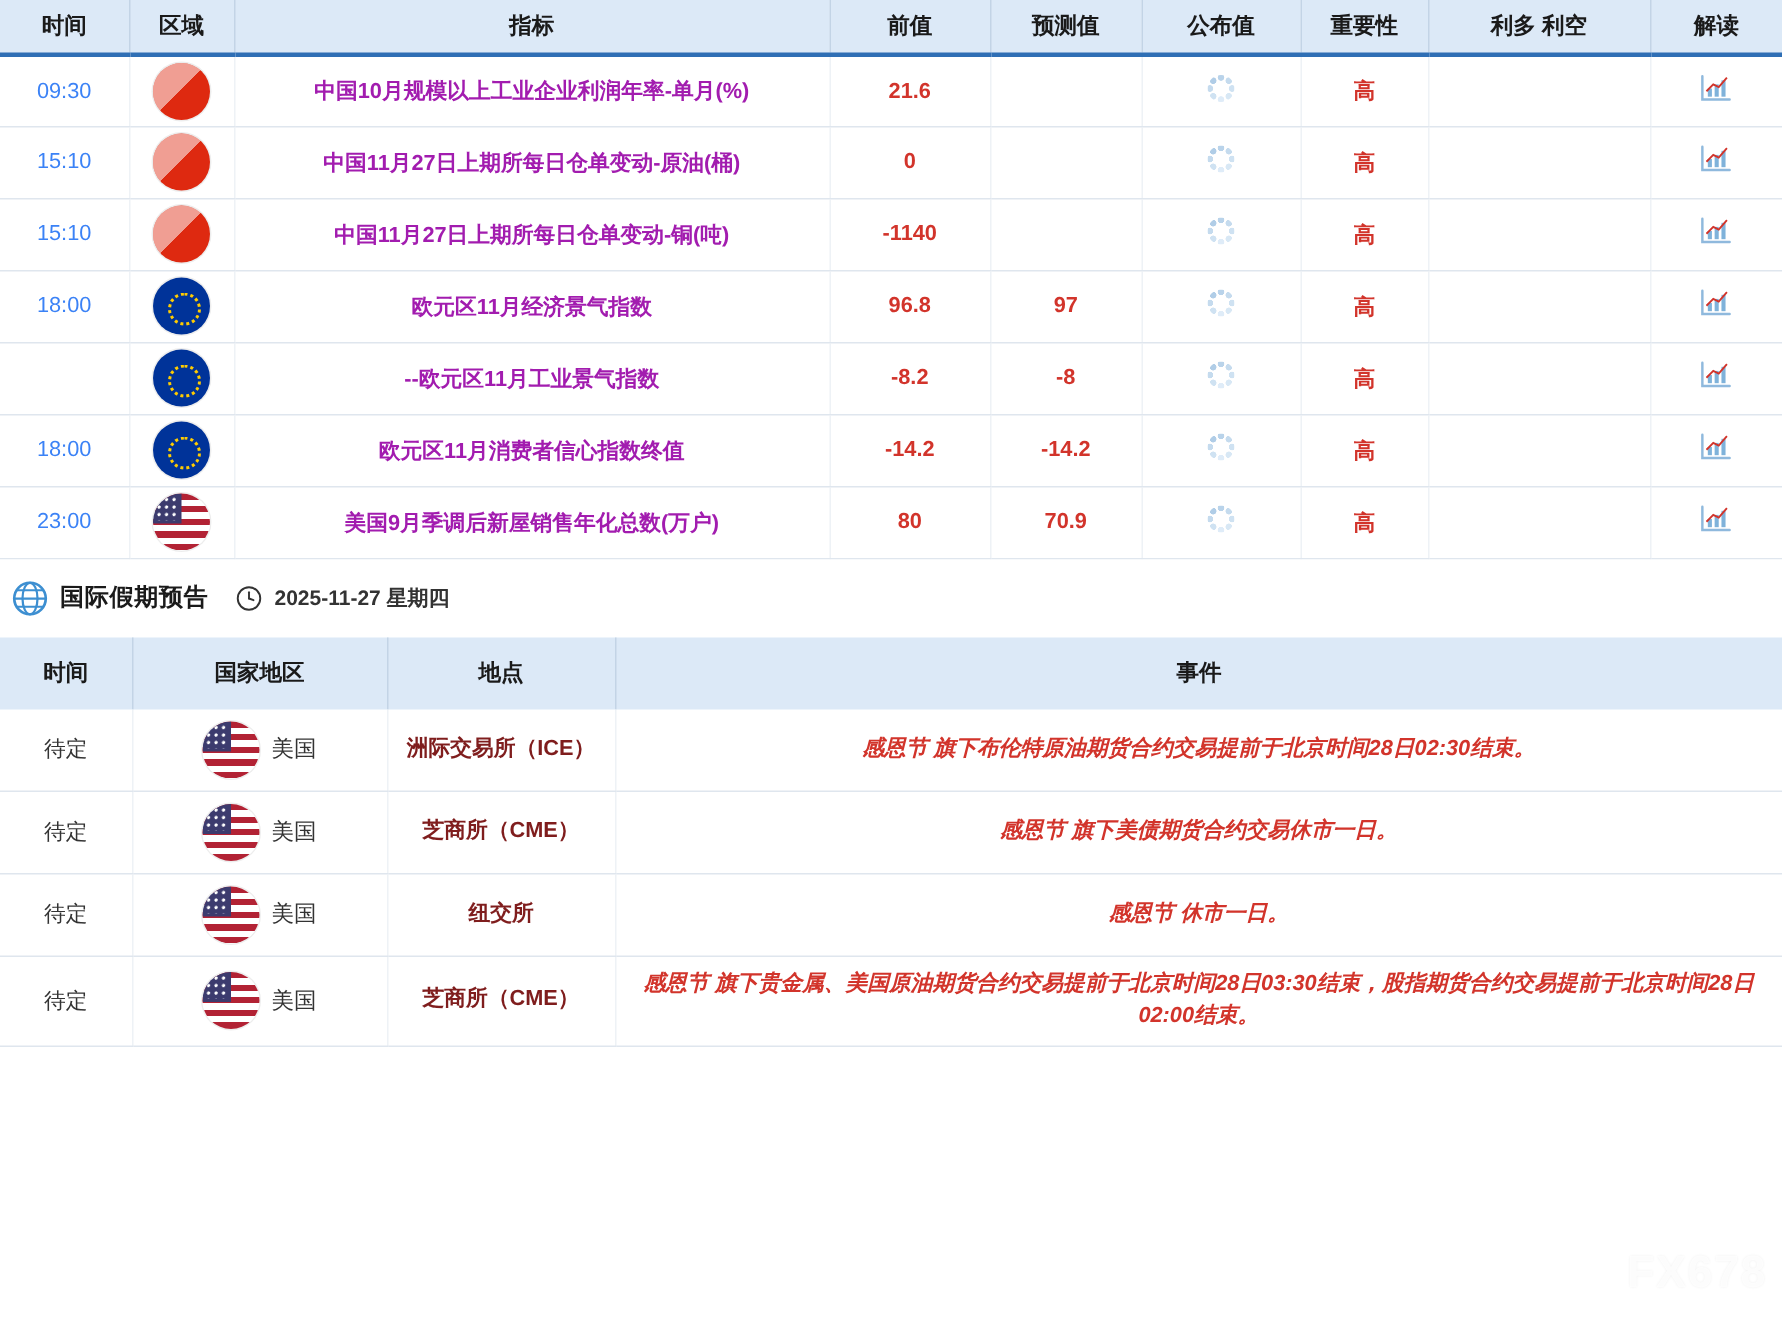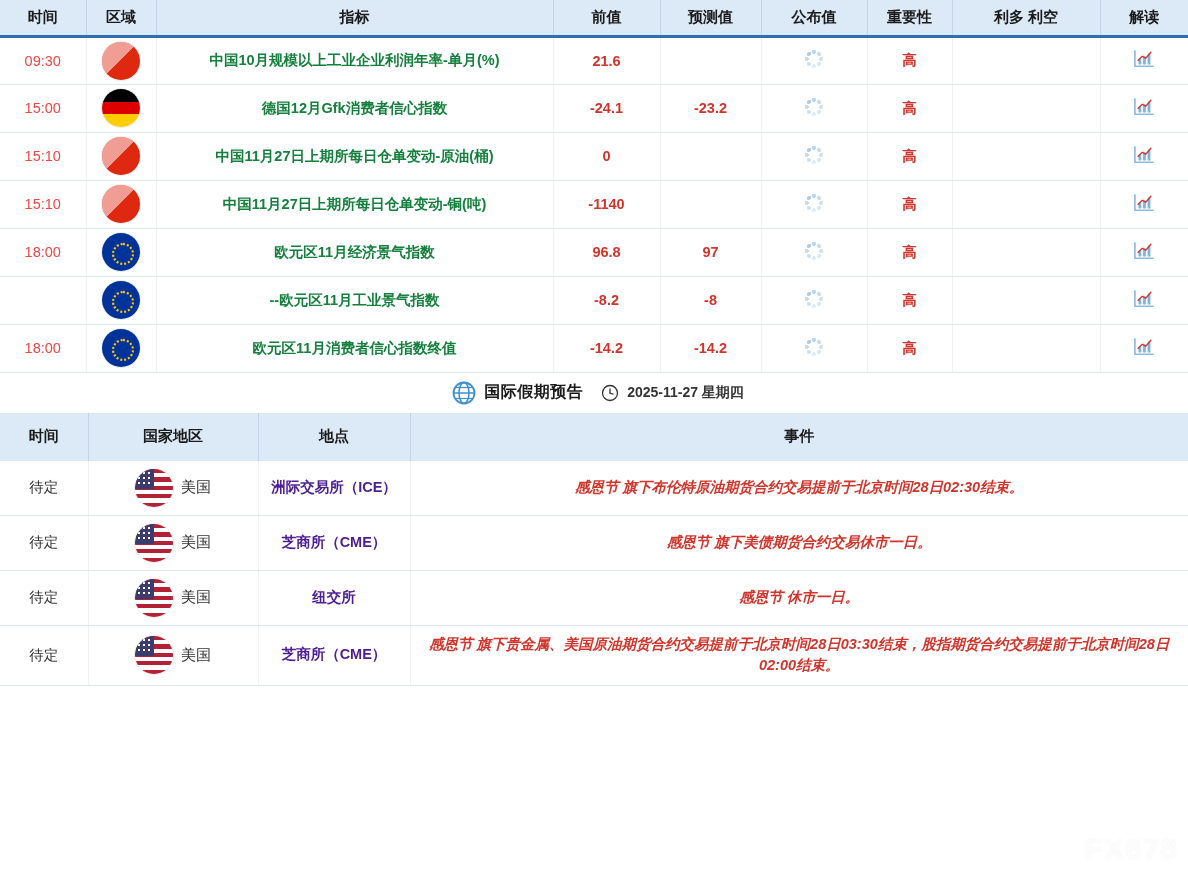--- a/index.html
+++ b/index.html
@@ -35,25 +35,25 @@
   table.cal td {
     border-bottom: 1px solid #dfe6ee;
     border-right: 1px solid #eef2f6;
     height: 48px;
     font-size: 14.5px;
     vertical-align: middle;
     text-align: center;
     padding: 0 4px;
   }
   table.cal td:last-child { border-right: none; }
-  td.time { color: #ef4444; font-size: 14px; }
+  td.time { color: #3b82f6; font-size: 14px; }
   td.region { padding: 0; }
   td.indicator {
     text-align: left;
-    color: #15803d;
+    color: #a21caf;
     font-weight: bold;
     font-size: 14.5px;
     padding-left: 18px;
   }
   td.num {
     color: #d2342b;
     font-weight: bold;
     font-size: 15px;
   }
   td.imp { color: #d2342b; font-weight: bold; font-size: 15px; }
@@ -143,25 +143,24 @@
     display: inline-block;
     width: 22px; height: 20px;
     position: relative;
   }
   .chart-icon svg { display: block; }
 
   
   .holiday-head {
     display: flex;
     align-items: center;
-    height: 40px;
+    height: 52px;
     padding-left: 8px;
     gap: 8px;
     background: #ffffff;
-    justify-content: center;
   }
   .globe-icon { width: 24px; height: 24px; }
   .holiday-title {
     font-size: 16px;
     font-weight: bold;
     color: #1a1a1a;
     letter-spacing: .5px;
   }
   .clock-icon { width: 18px; height: 18px; margin-left: 10px; }
   .holiday-date {
@@ -196,21 +195,21 @@
     padding: 8px 8px;
   }
   table.hol td:last-child { border-right: none; }
   td.h-time { color: #333; }
   td.h-country { }
   .country-cell {
     display: flex; align-items: center; justify-content: center; gap: 8px;
   }
   .country-name { color: #333; font-size: 15px; }
   td.h-place {
-    color: #4c1d95; font-weight: bold; font-size: 14.5px; line-height: 1.35;
+    color: #7f1d1d; font-weight: bold; font-size: 14.5px; line-height: 1.35;
   }
   td.h-event {
     color: #d2342b; font-weight: bold; font-size: 14.5px;
     text-align: left; padding-left: 12px; line-height: 1.5; font-style: italic;
   }
 
   .watermark {
     position: absolute;
     right: 10px; bottom: 18px;
     font-size: 30px;
@@ -263,37 +262,20 @@
           <td class="bleft"></td>
           <td class="read bleft"><span class="chart-icon"><svg viewBox="0 0 24 22" width="22" height="20">
                 <path d="M2 2 L2 19 L22 19" fill="none" stroke="#8fb9dd" stroke-width="1.8" stroke-linecap="round"></path>
                 <rect x="6" y="11" width="3" height="6" fill="#7fb2da"></rect>
                 <rect x="11" y="8" width="3" height="9" fill="#7fb2da"></rect>
                 <rect x="16" y="5" width="3" height="12" fill="#7fb2da"></rect>
                 <path d="M5 13 L10 8 L14 10 L20 3" fill="none" stroke="#d2342b" stroke-width="1.4"></path>
               </svg></span></td>
         </tr>
         <tr>
-          <td class="time">15:00</td>
-          <td class="region"><span class="flag de"></span></td>
-          <td class="indicator">德国12月Gfk消费者信心指数</td>
-          <td class="num">-24.1</td>
-          <td class="num">-23.2</td>
-          <td class="pub"><span class="spinner"></span></td>
-          <td class="imp">高</td>
-          <td class="bleft"></td>
-          <td class="read bleft"><span class="chart-icon"><svg viewBox="0 0 24 22" width="22" height="20">
-                <path d="M2 2 L2 19 L22 19" fill="none" stroke="#8fb9dd" stroke-width="1.8" stroke-linecap="round"></path>
-                <rect x="6" y="11" width="3" height="6" fill="#7fb2da"></rect>
-                <rect x="11" y="8" width="3" height="9" fill="#7fb2da"></rect>
-                <rect x="16" y="5" width="3" height="12" fill="#7fb2da"></rect>
-                <path d="M5 13 L10 8 L14 10 L20 3" fill="none" stroke="#d2342b" stroke-width="1.4"></path>
-              </svg></span></td>
-        </tr>
-        <tr>
           <td class="time">15:10</td>
           <td class="region"><span class="flag cn"></span></td>
           <td class="indicator">中国11月27日上期所每日仓单变动-原油(桶)</td>
           <td class="num">0</td>
           <td class="num"></td>
           <td class="pub"><span class="spinner"></span></td>
           <td class="imp">高</td>
           <td class="bleft"></td>
           <td class="read bleft"><span class="chart-icon"><svg viewBox="0 0 24 22" width="22" height="20">
                 <path d="M2 2 L2 19 L22 19" fill="none" stroke="#8fb9dd" stroke-width="1.8" stroke-linecap="round"></path>
@@ -353,20 +335,37 @@
                 <rect x="16" y="5" width="3" height="12" fill="#7fb2da"></rect>
                 <path d="M5 13 L10 8 L14 10 L20 3" fill="none" stroke="#d2342b" stroke-width="1.4"></path>
               </svg></span></td>
         </tr>
         <tr>
           <td class="time">18:00</td>
           <td class="region"><span class="flag eu"></span></td>
           <td class="indicator">欧元区11月消费者信心指数终值</td>
           <td class="num">-14.2</td>
           <td class="num">-14.2</td>
+          <td class="pub"><span class="spinner"></span></td>
+          <td class="imp">高</td>
+          <td class="bleft"></td>
+          <td class="read bleft"><span class="chart-icon"><svg viewBox="0 0 24 22" width="22" height="20">
+                <path d="M2 2 L2 19 L22 19" fill="none" stroke="#8fb9dd" stroke-width="1.8" stroke-linecap="round"></path>
+                <rect x="6" y="11" width="3" height="6" fill="#7fb2da"></rect>
+                <rect x="11" y="8" width="3" height="9" fill="#7fb2da"></rect>
+                <rect x="16" y="5" width="3" height="12" fill="#7fb2da"></rect>
+                <path d="M5 13 L10 8 L14 10 L20 3" fill="none" stroke="#d2342b" stroke-width="1.4"></path>
+              </svg></span></td>
+        </tr>
+        <tr>
+          <td class="time">23:00</td>
+          <td class="region"><span class="flag us"></span></td>
+          <td class="indicator">美国9月季调后新屋销售年化总数(万户)</td>
+          <td class="num">80</td>
+          <td class="num">70.9</td>
           <td class="pub"><span class="spinner"></span></td>
           <td class="imp">高</td>
           <td class="bleft"></td>
           <td class="read bleft"><span class="chart-icon"><svg viewBox="0 0 24 22" width="22" height="20">
                 <path d="M2 2 L2 19 L22 19" fill="none" stroke="#8fb9dd" stroke-width="1.8" stroke-linecap="round"></path>
                 <rect x="6" y="11" width="3" height="6" fill="#7fb2da"></rect>
                 <rect x="11" y="8" width="3" height="9" fill="#7fb2da"></rect>
                 <rect x="16" y="5" width="3" height="12" fill="#7fb2da"></rect>
                 <path d="M5 13 L10 8 L14 10 L20 3" fill="none" stroke="#d2342b" stroke-width="1.4"></path>
               </svg></span></td>

